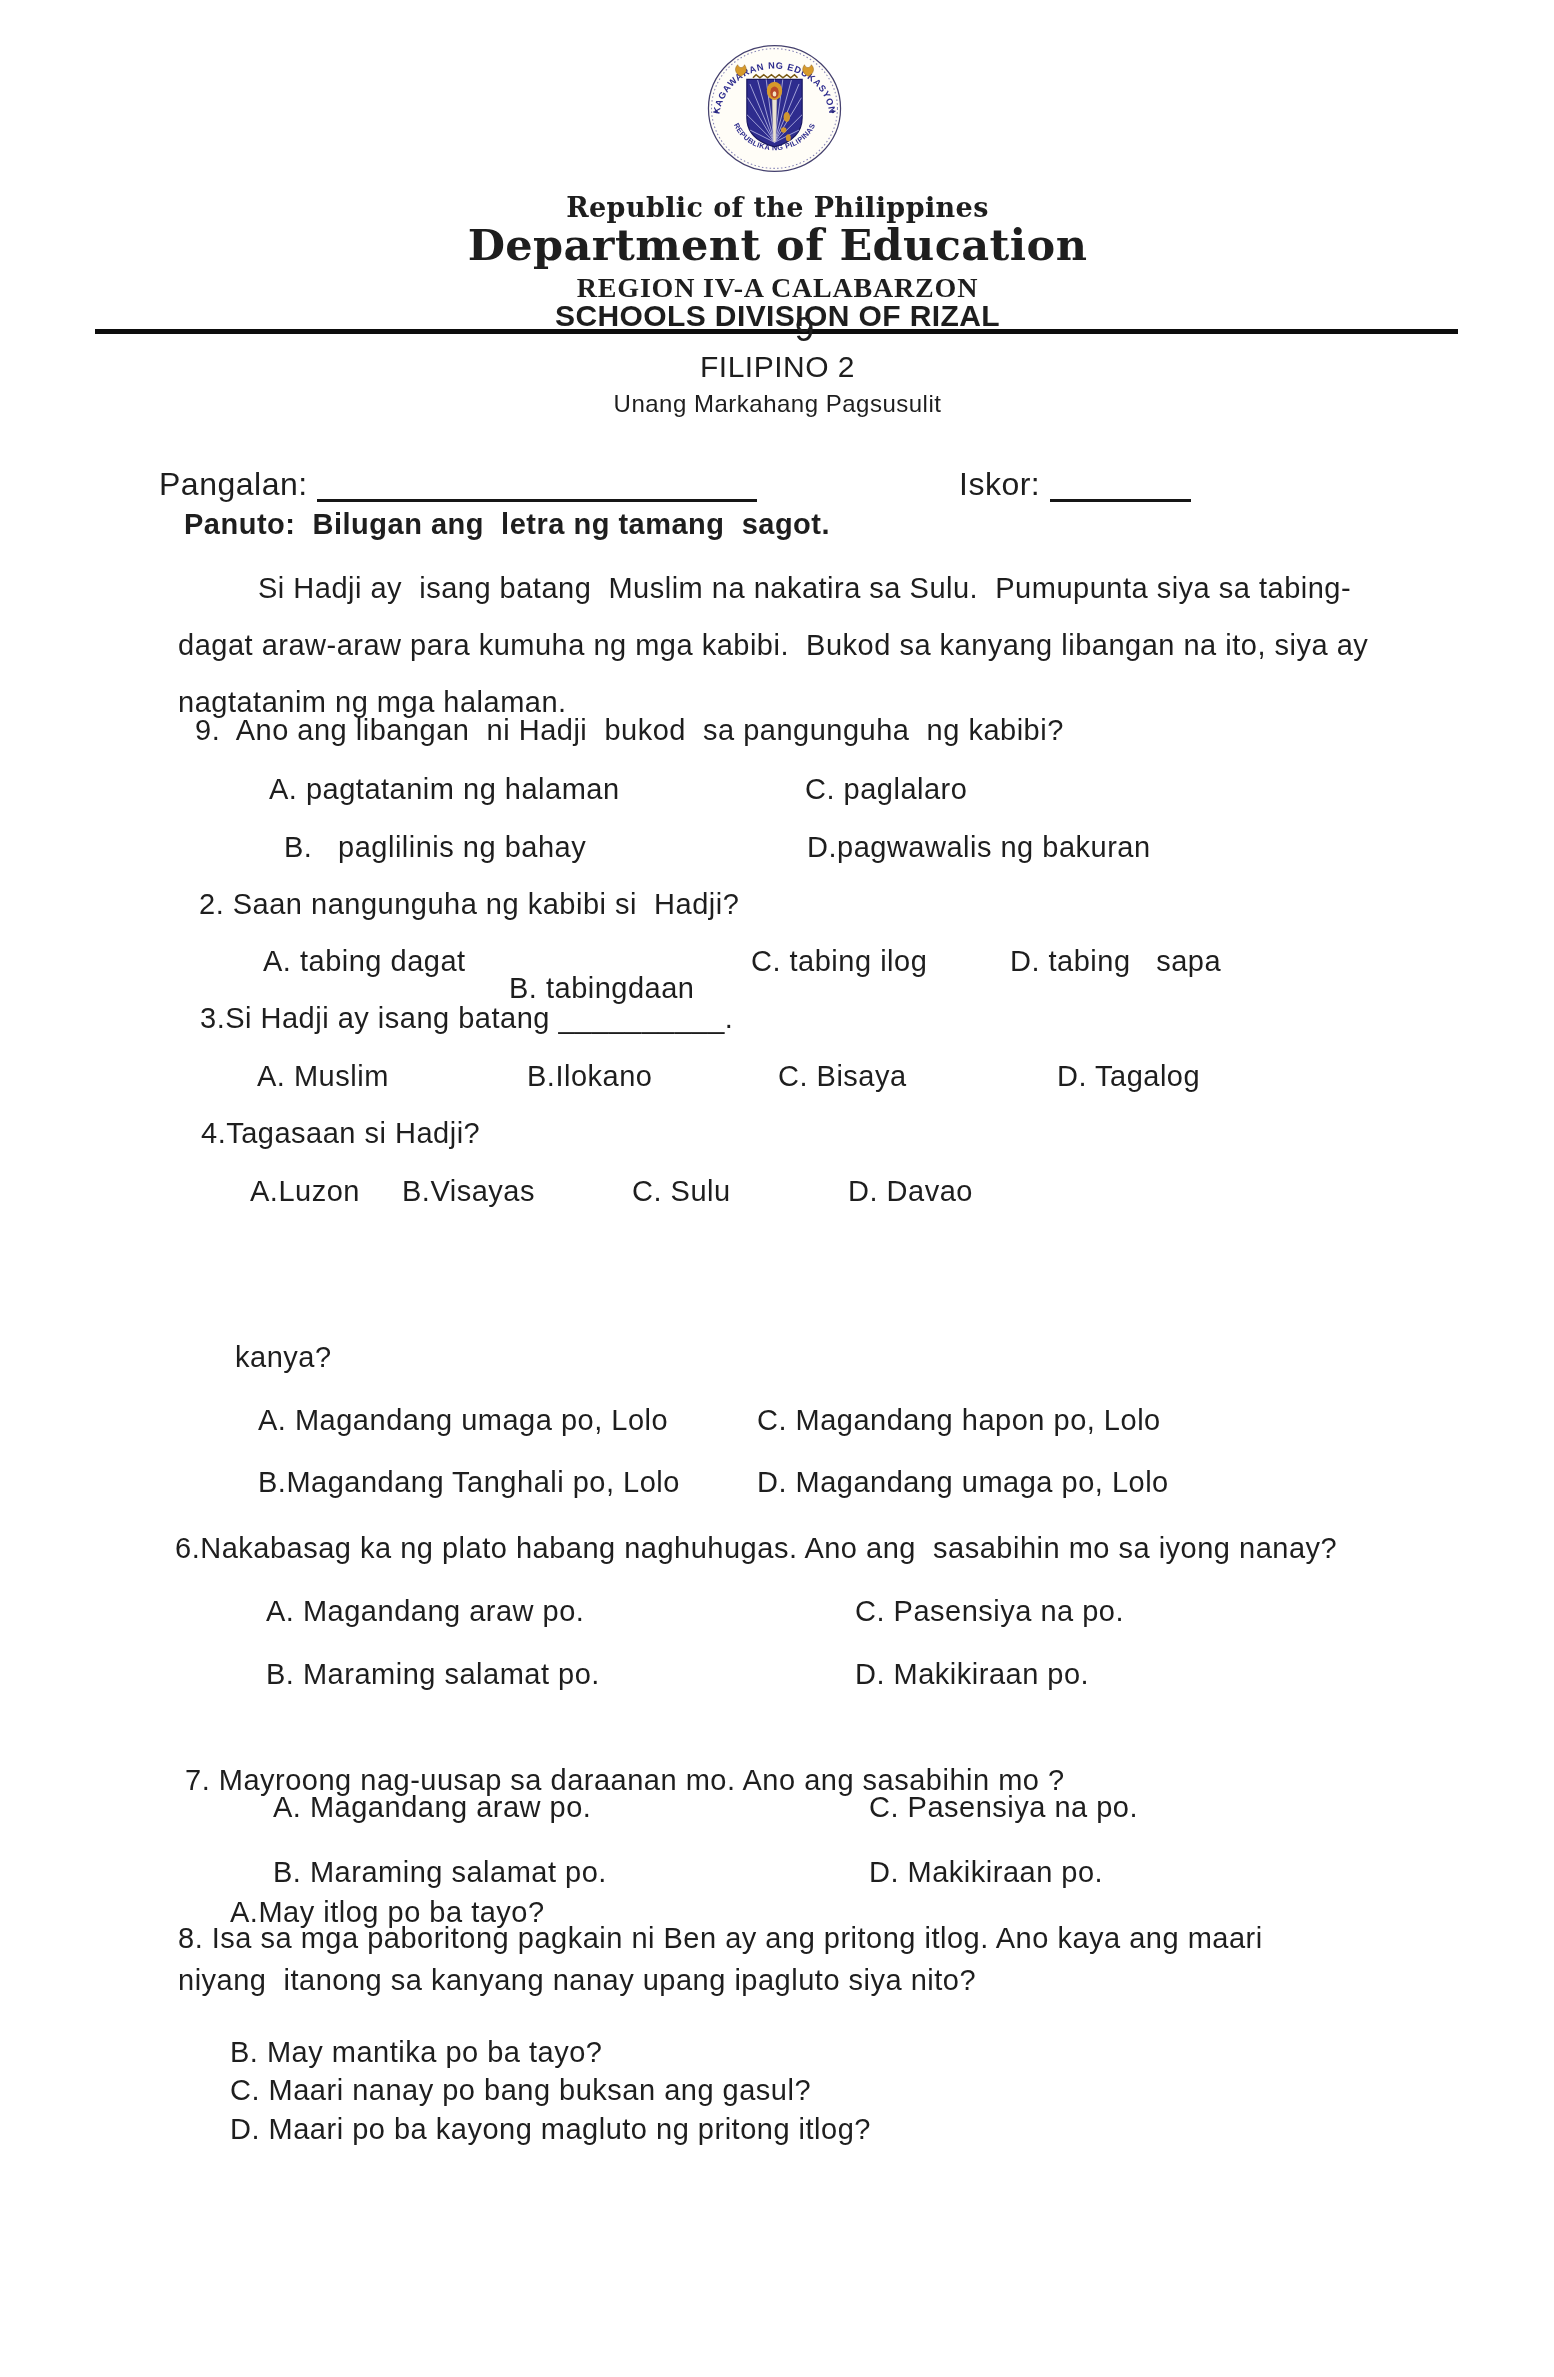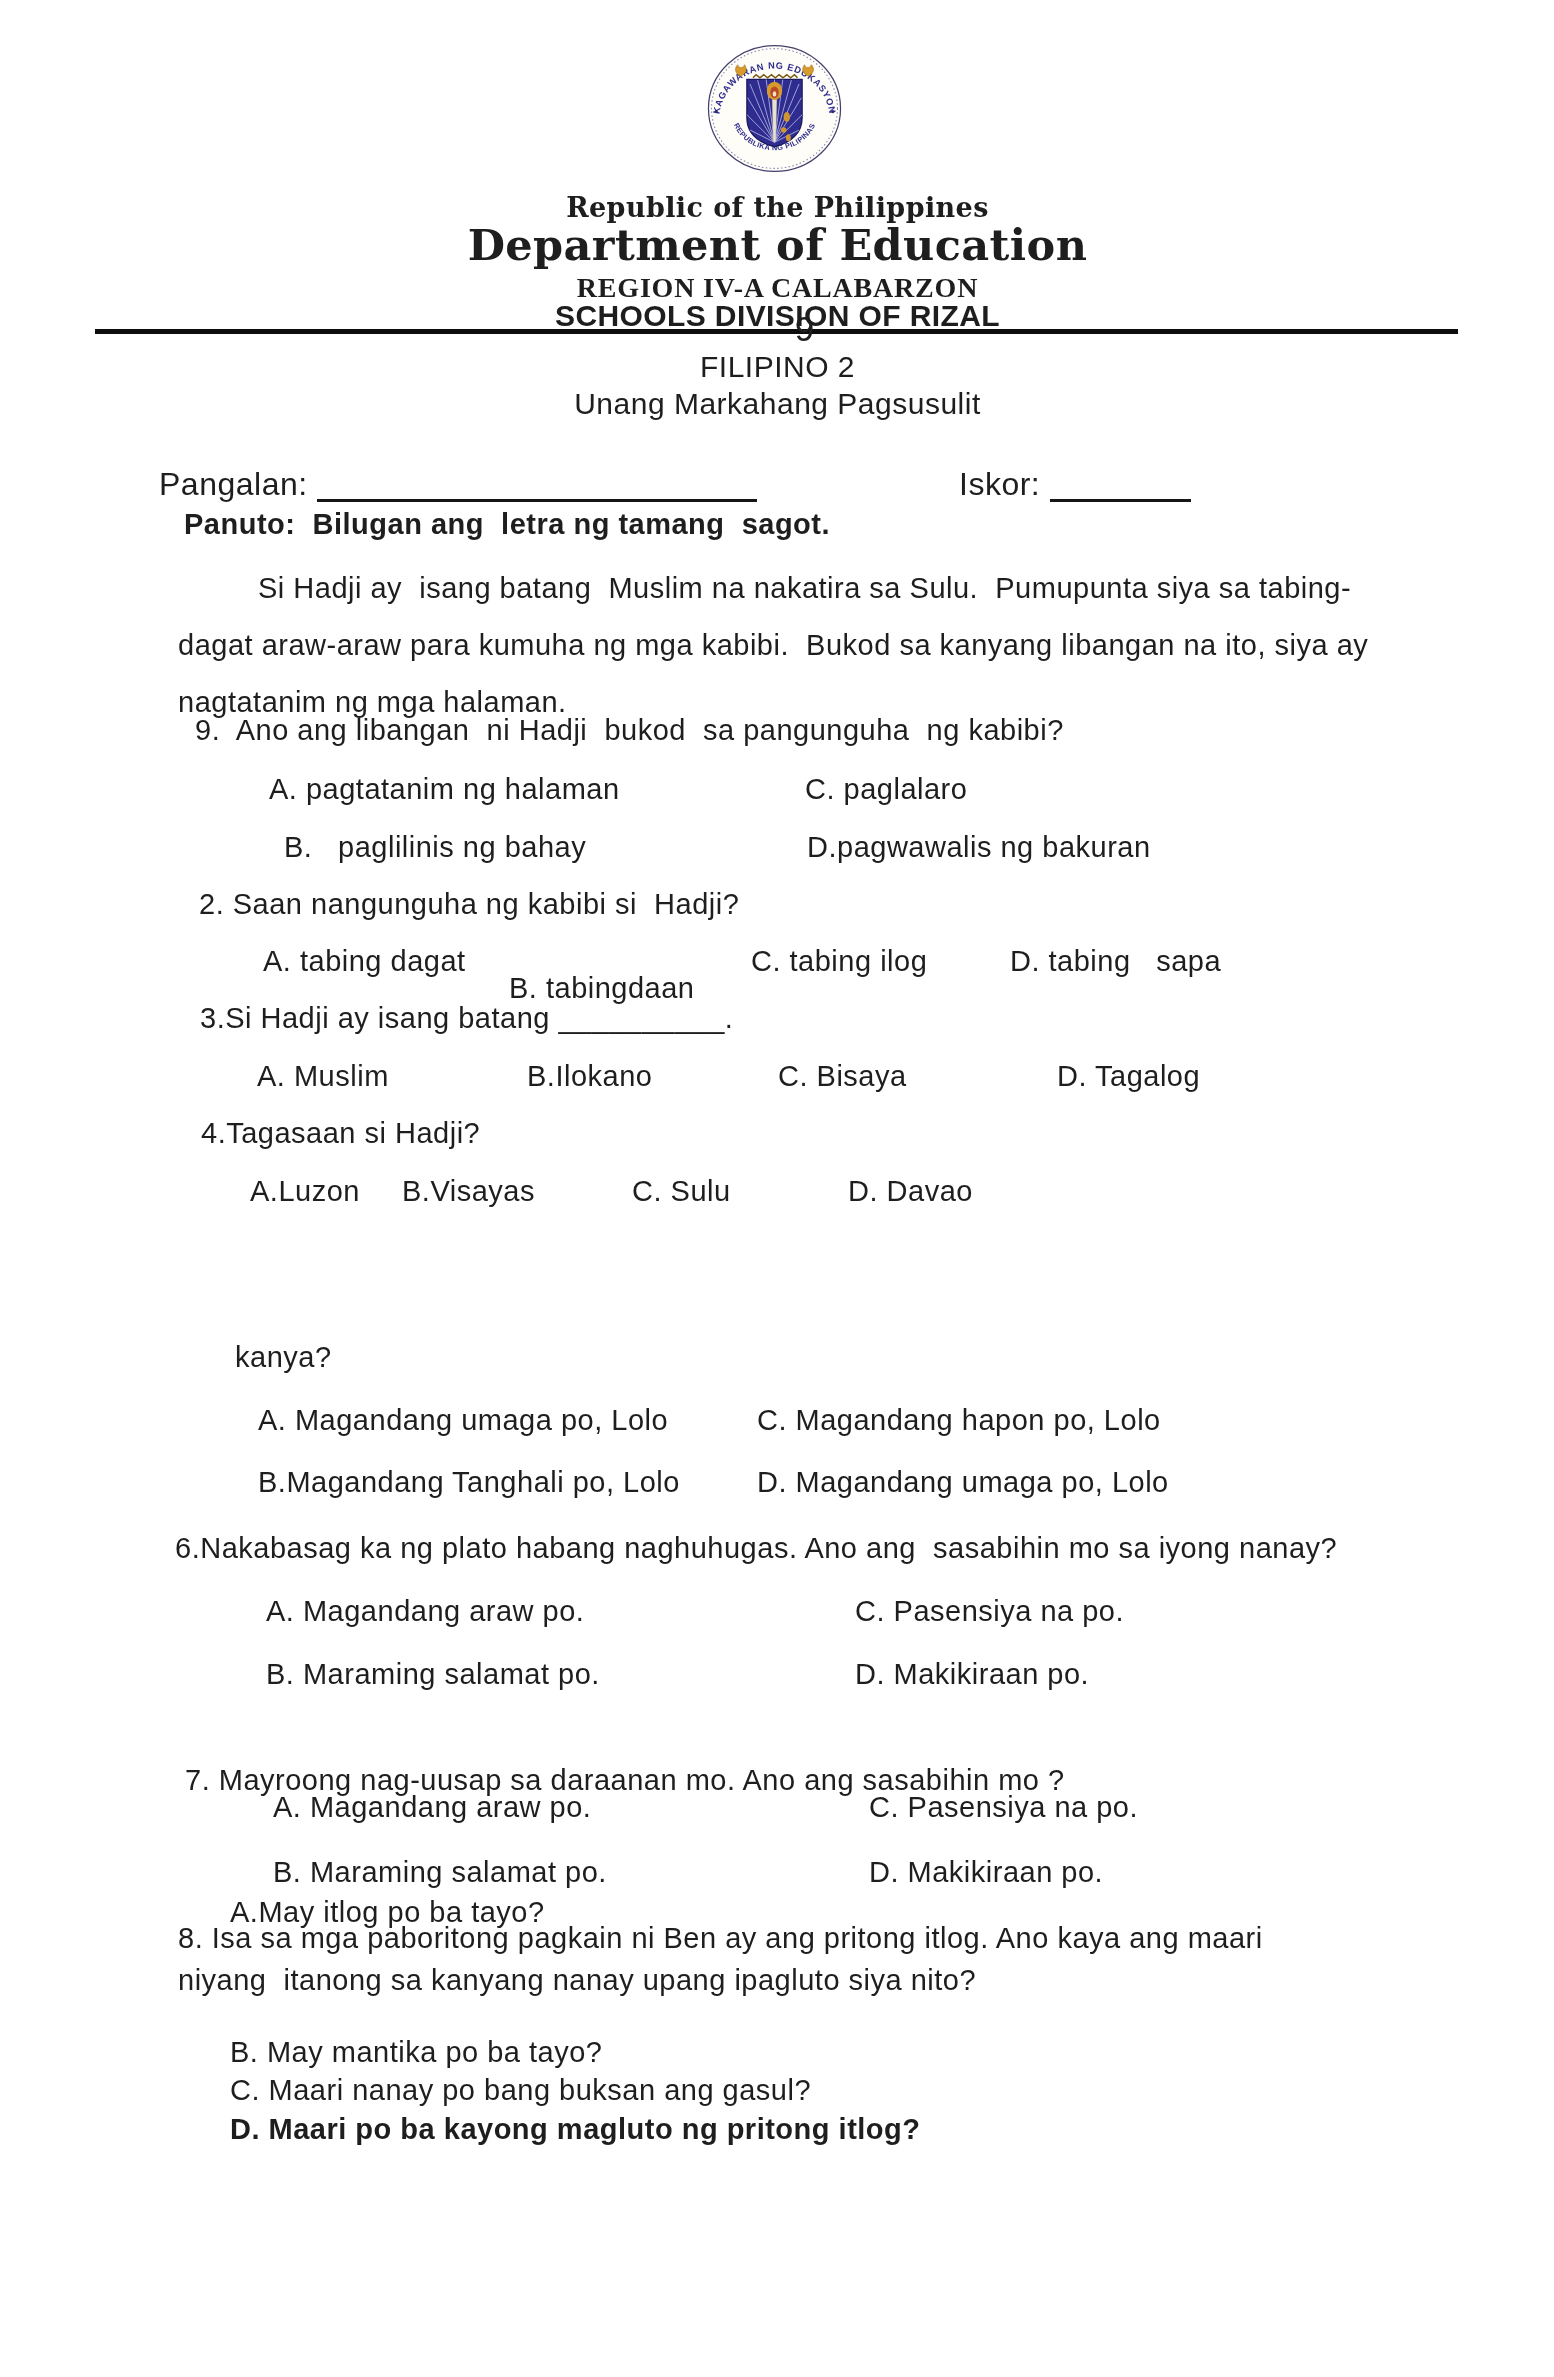--- a/index.html
+++ b/index.html
@@ -115,21 +115,21 @@
 
   <div class="line center blackletter" style="top:190px; font-size:27px;">Republic of the Philippines</div>
   <div class="line center blackletter" style="top:222px; font-size:43px; line-height:46px;">Department of Education</div>
   <div class="line center serifcaps" style="top:270px; font-size:28px;">REGION IV-A CALABARZON</div>
   <div class="line center divcaps" style="top:298px; font-size:30px;">SCHOOLS DIVISION OF RIZAL</div>
 
   <div class="rule"></div>
   <div class="pagenum">9</div>
 
   <div class="line center" style="top:349px; font-size:30px;">FILIPINO 2</div>
-  <div class="line center" style="top:386px; font-size:30px;">Unang Markahang Pagsusulit</div>
+  <div class="line center" style="top:386px; font-size:24px;">Unang Markahang Pagsusulit</div>
 
   <div class="line" style="left:159px; top:466px; font-size:32px;"><span>Pangalan:</span><span> </span><span class="blank blank-name"></span></div>
   <div class="line" style="left:959px; top:466px; font-size:32px;"><span>Iskor:</span><span> </span><span class="blank blank-score"></span></div>
 
   <div class="line bold" style="left:184px; top:506px;">Panuto:  Bilugan ang  letra ng tamang  sagot.</div>
 
   <div class="line" style="left:258px; top:570px;">Si Hadji ay  isang batang  Muslim na nakatira sa Sulu.  Pumupunta siya sa tabing-</div>
   <div class="line" style="left:178px; top:627px;">dagat araw-araw para kumuha ng mga kabibi.  Bukod sa kanyang libangan na ito, siya ay</div>
   <div class="line" style="left:178px; top:684px;">nagtatanim ng mga halaman.</div>
 
@@ -173,16 +173,16 @@
   <div class="line" style="left:273px; top:1789px;">A. Magandang araw po.</div>
   <div class="line" style="left:869px; top:1789px;">C. Pasensiya na po.</div>
   <div class="line" style="left:273px; top:1854px;">B. Maraming salamat po.</div>
   <div class="line" style="left:869px; top:1854px;">D. Makikiraan po.</div>
 
   <div class="line" style="left:178px; top:1920px;">8. Isa sa mga paboritong pagkain ni Ben ay ang pritong itlog. Ano kaya ang maari</div>
   <div class="line" style="left:178px; top:1962px;">niyang  itanong sa kanyang nanay upang ipagluto siya nito?</div>
   <div class="line" style="left:230px; top:1894px;">A.May itlog po ba tayo?</div>
   <div class="line" style="left:230px; top:2034px;">B. May mantika po ba tayo?</div>
   <div class="line" style="left:230px; top:2072px;">C. Maari nanay po bang buksan ang gasul?</div>
-  <div class="line" style="left:230px; top:2111px;font-weight:bold;">D. Maari po ba kayong magluto ng pritong itlog?</div>
+  <div class="line" style="left:230px; top:2111px;">D. Maari po ba kayong magluto ng pritong itlog?</div>
 
 </div>
 
 
 </body></html>

